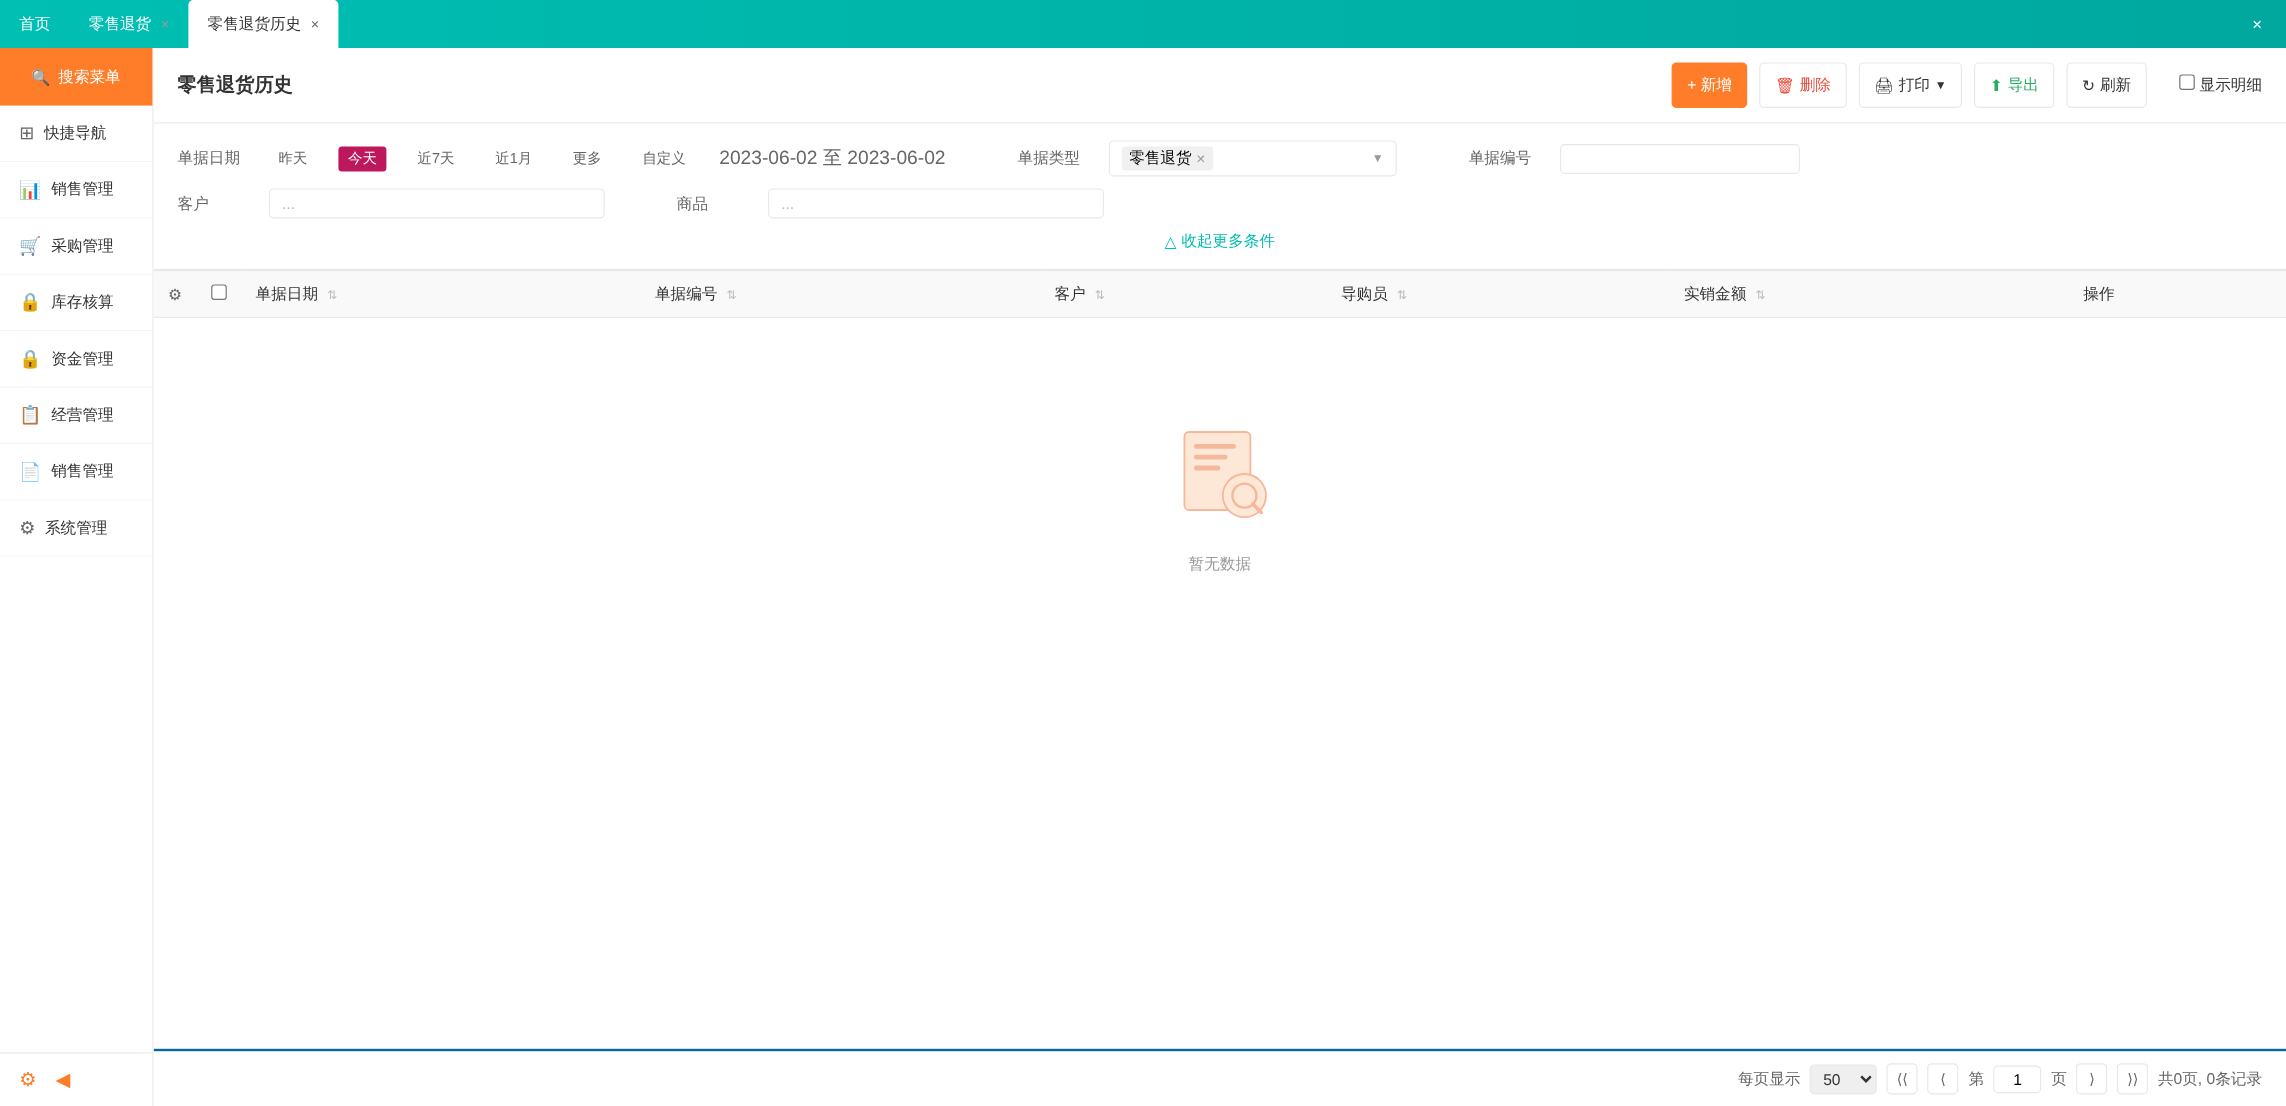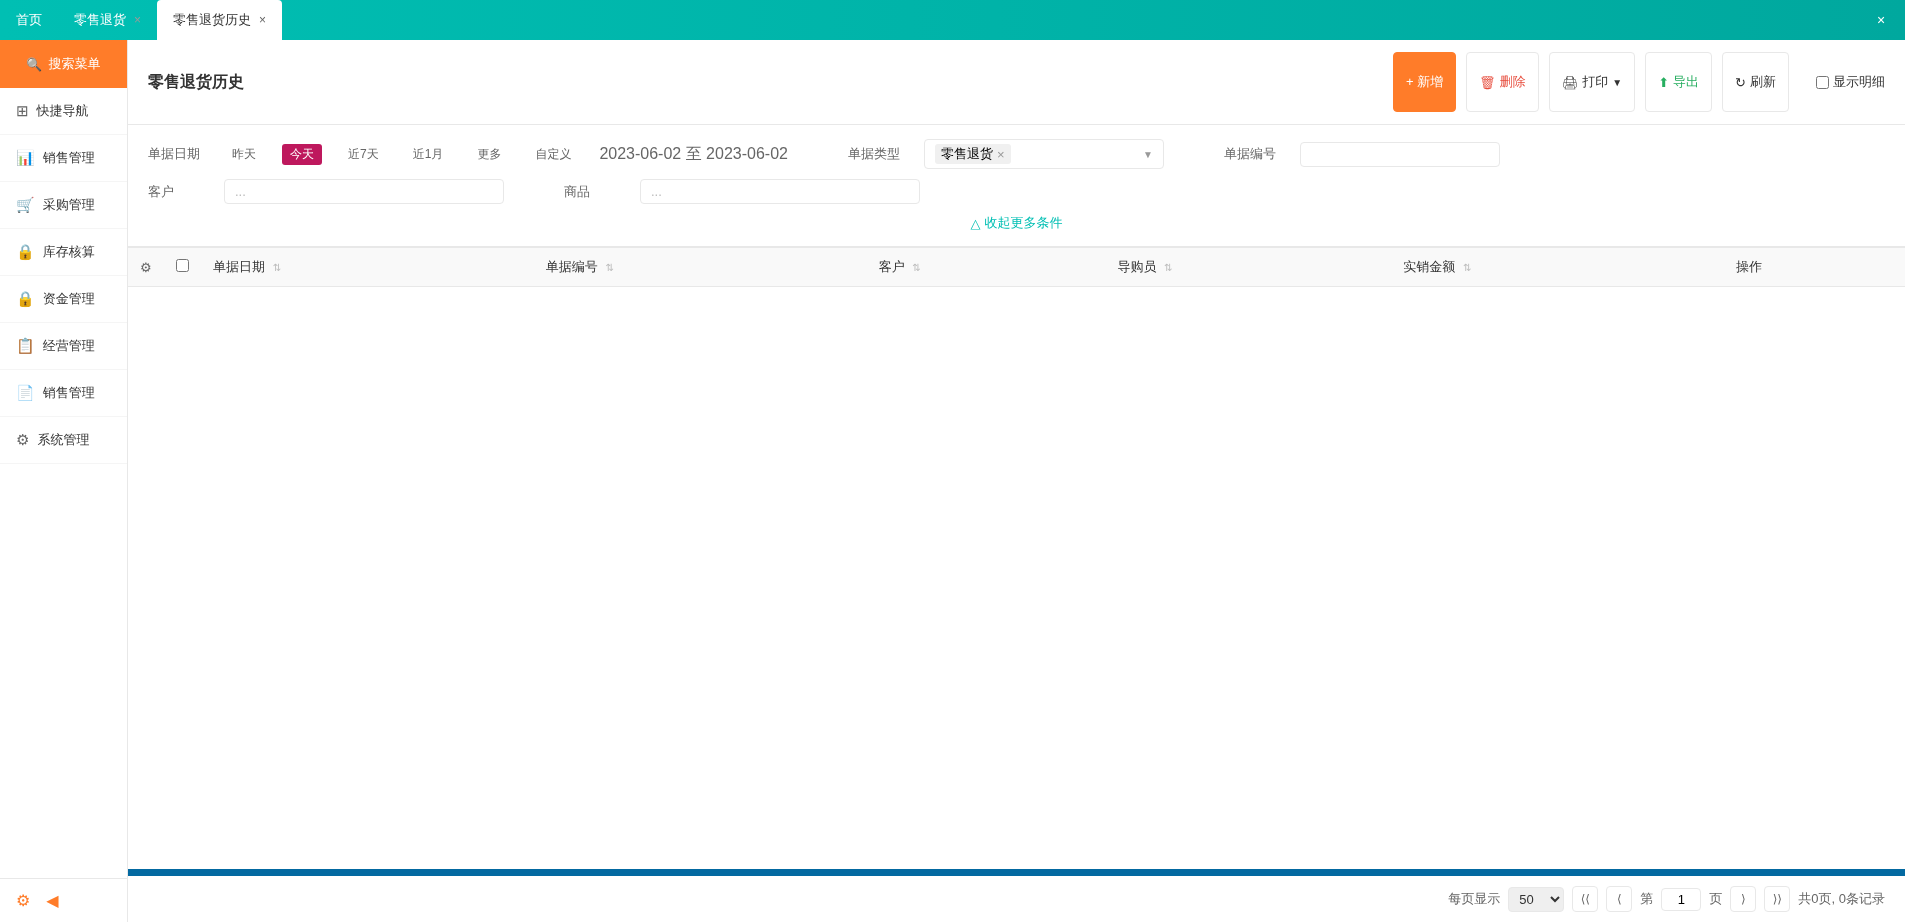--- a/index.html
+++ b/index.html
@@ -132,36 +132,36 @@
     }
     .toolbar {
       display: flex;
       align-items: center;
       gap: 10px;
     }
     .btn {
       display: flex;
       align-items: center;
       gap: 4px;
-      padding: 20px 12px;
+      padding: 9px 12px;
       border: 1px solid #e8e8e8;
       border-radius: 4px;
       background: #fff;
       cursor: pointer;
       color: #333;
       font-size: 13px;
     }
     .btn-primary {
       background: #ff7c29;
       color: #fff;
       border-color: #ff7c29;
     }
     .btn-danger { color: #e74c3c; }
     .btn-success { color: #27ae60; }
-    .checkbox-display { display: flex; align-items: center; gap: 4px; font-size: 13px; color: #333; padding-left: 17px; }
+    .checkbox-display { display: flex; align-items: flex-start; gap: 4px; font-size: 13px; color: #333; padding-left: 17px; }
     .checkbox-display input { cursor: pointer; }
 
     
     .filter-area {
       background: #fff;
       padding: 14px 20px;
       border-bottom: 1px solid #e8e8e8;
       flex-shrink: 0;
     }
     .filter-row {
@@ -282,21 +282,21 @@
       margin-bottom: 16px;
     }
     .empty-text {
       color: #999;
       font-size: 13px;
     }
 
     
     .pagination-bar {
       background: #fff;
-      border-top: 7px solid #0369a1;
+      border-top: 2px solid #0369a1;
       padding: 10px 20px;
       display: flex;
       align-items: center;
       justify-content: flex-end;
       gap: 8px;
       flex-shrink: 0;
     }
     .pagination-label { color: #666; font-size: 13px; }
     .page-size-select {
       border: 1px solid #e8e8e8;
@@ -504,20 +504,32 @@
             </th>
             <th>
               <span>操作</span>
             </th>
           </tr>
         </thead>
         <tbody>
         </tbody>
       </table>
 
+      <div class="empty-state">
+        <svg class="empty-icon" viewBox="0 0 100 100" xmlns="http://www.w3.org/2000/svg">
+          <rect x="20" y="15" width="55" height="65" rx="4" fill="#fde8d8" stroke="#f5b89a" stroke-width="1.5"></rect>
+          <rect x="28" y="25" width="35" height="4" rx="2" fill="#f5b89a"></rect>
+          <rect x="28" y="34" width="28" height="4" rx="2" fill="#f5b89a"></rect>
+          <rect x="28" y="43" width="22" height="4" rx="2" fill="#f5b89a"></rect>
+          <circle cx="70" cy="68" r="18" fill="#fde8d8" stroke="#f5b89a" stroke-width="1.5"></circle>
+          <circle cx="70" cy="68" r="10" fill="none" stroke="#f5b89a" stroke-width="2"></circle>
+          <line x1="77" y1="75" x2="84" y2="82" stroke="#f5b89a" stroke-width="3" stroke-linecap="round"></line>
+        </svg>
+        <span class="empty-text">暂无数据</span>
+      </div>
     </div>
 
     <div class="pagination-bar">
       <span class="pagination-label">每页显示</span>
       <select class="page-size-select">
         <option>50</option>
         <option>10</option>
         <option>20</option>
         <option>100</option>
       </select>

